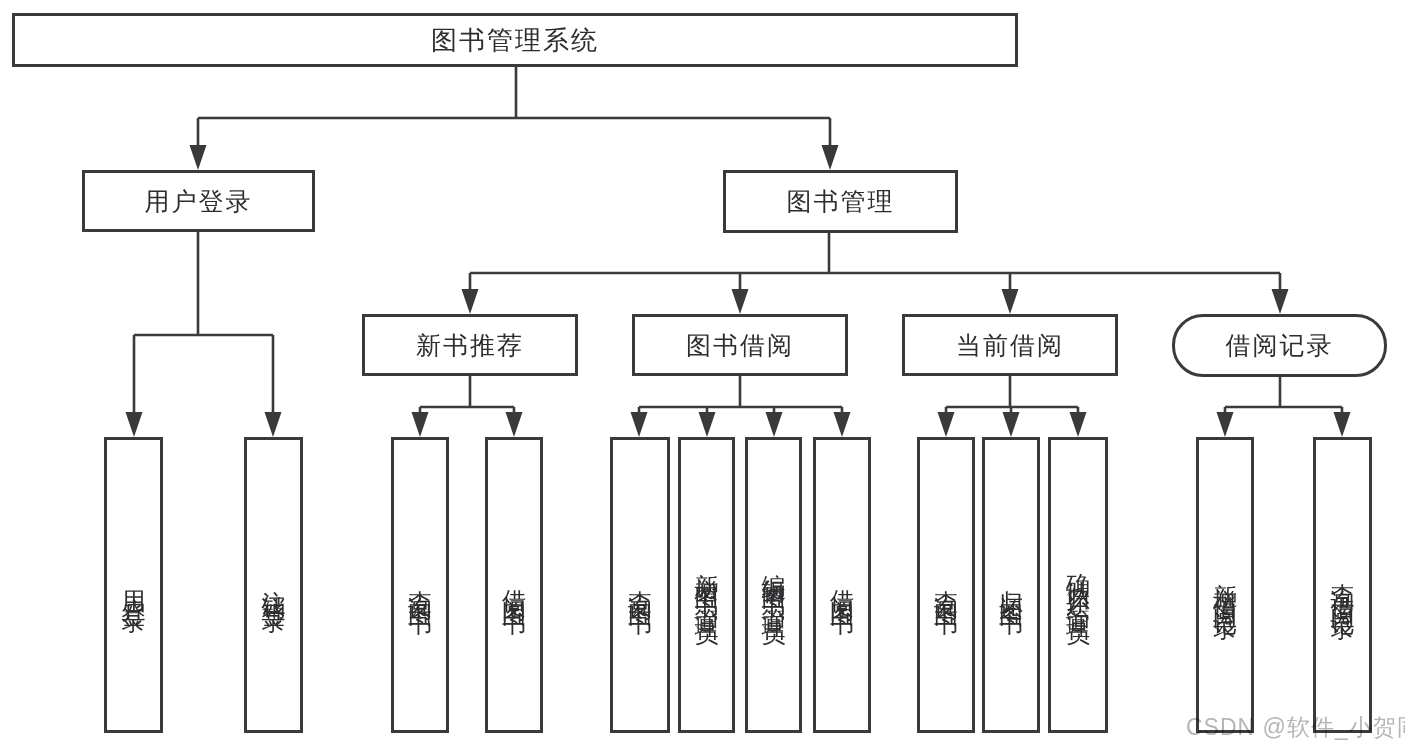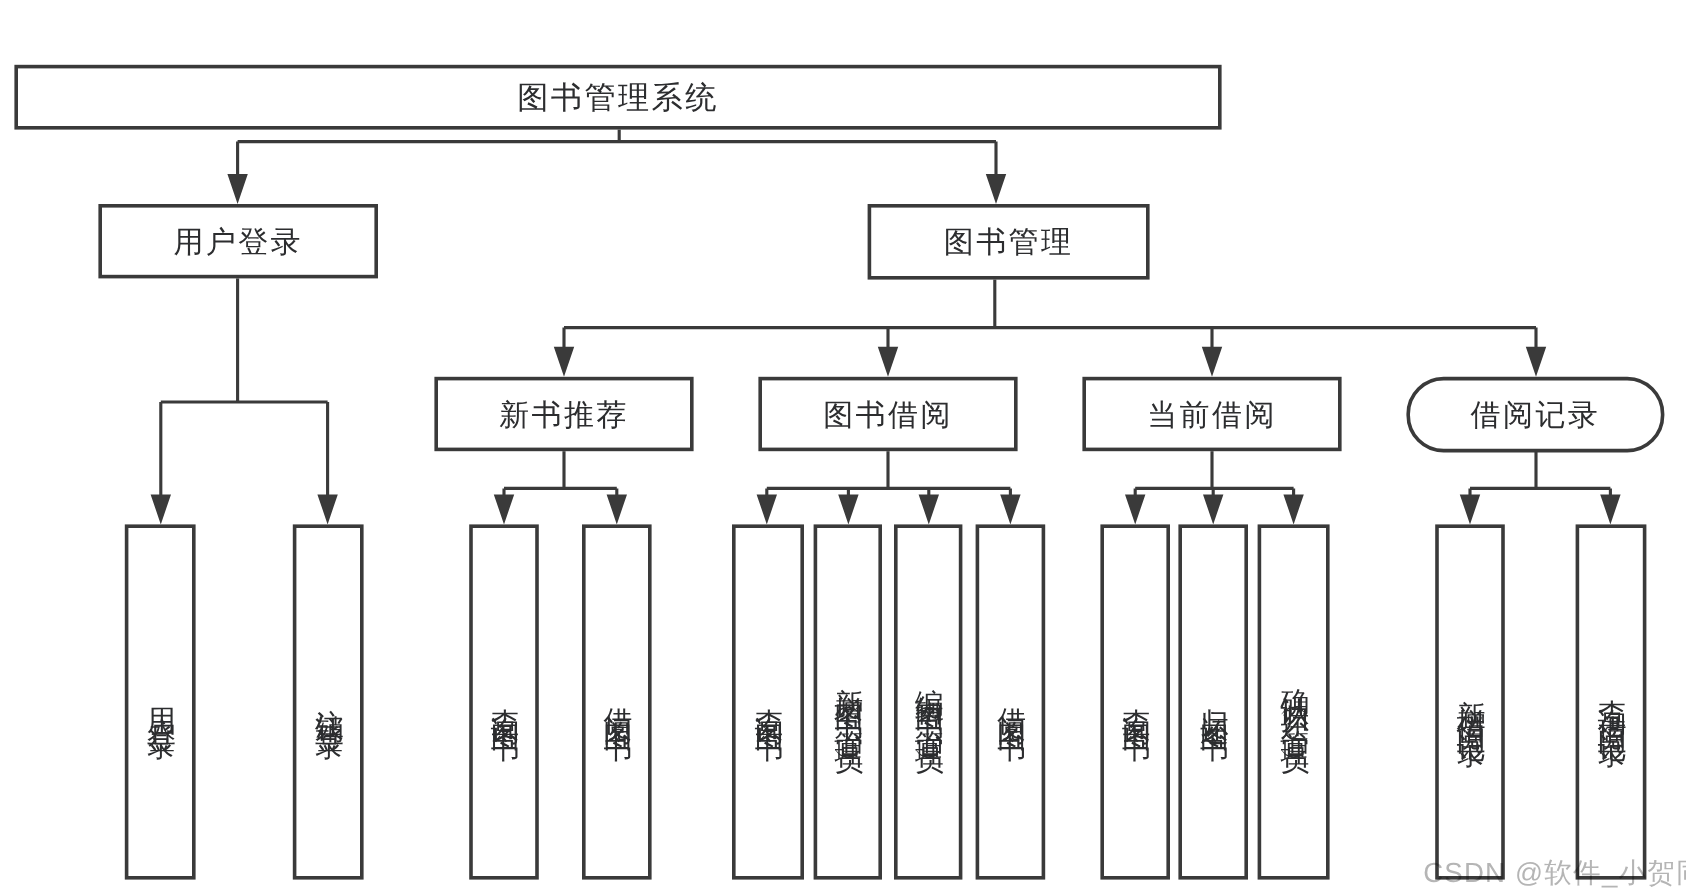--- a/index.html
+++ b/index.html
@@ -25,21 +25,21 @@
     border: 3px solid var(--line, #3a3a3a);
     background: #ffffff;
     display: flex;
     align-items: center;
     justify-content: center;
     color: var(--text, #2c2d2f);
     font-size: 25px;
     letter-spacing: 2px;
     white-space: nowrap;
   }
-  .node.root { font-size: 26px; margin-top: 41px; }
+  .node.root { font-size: 26px; }
   .node.leaf {
     top: 437px;
     height: 296px;
     writing-mode: vertical-rl;
     font-size: 24px;
     letter-spacing: 7px;
     line-height: 1;
     white-space: normal;
   }
   .watermark {

